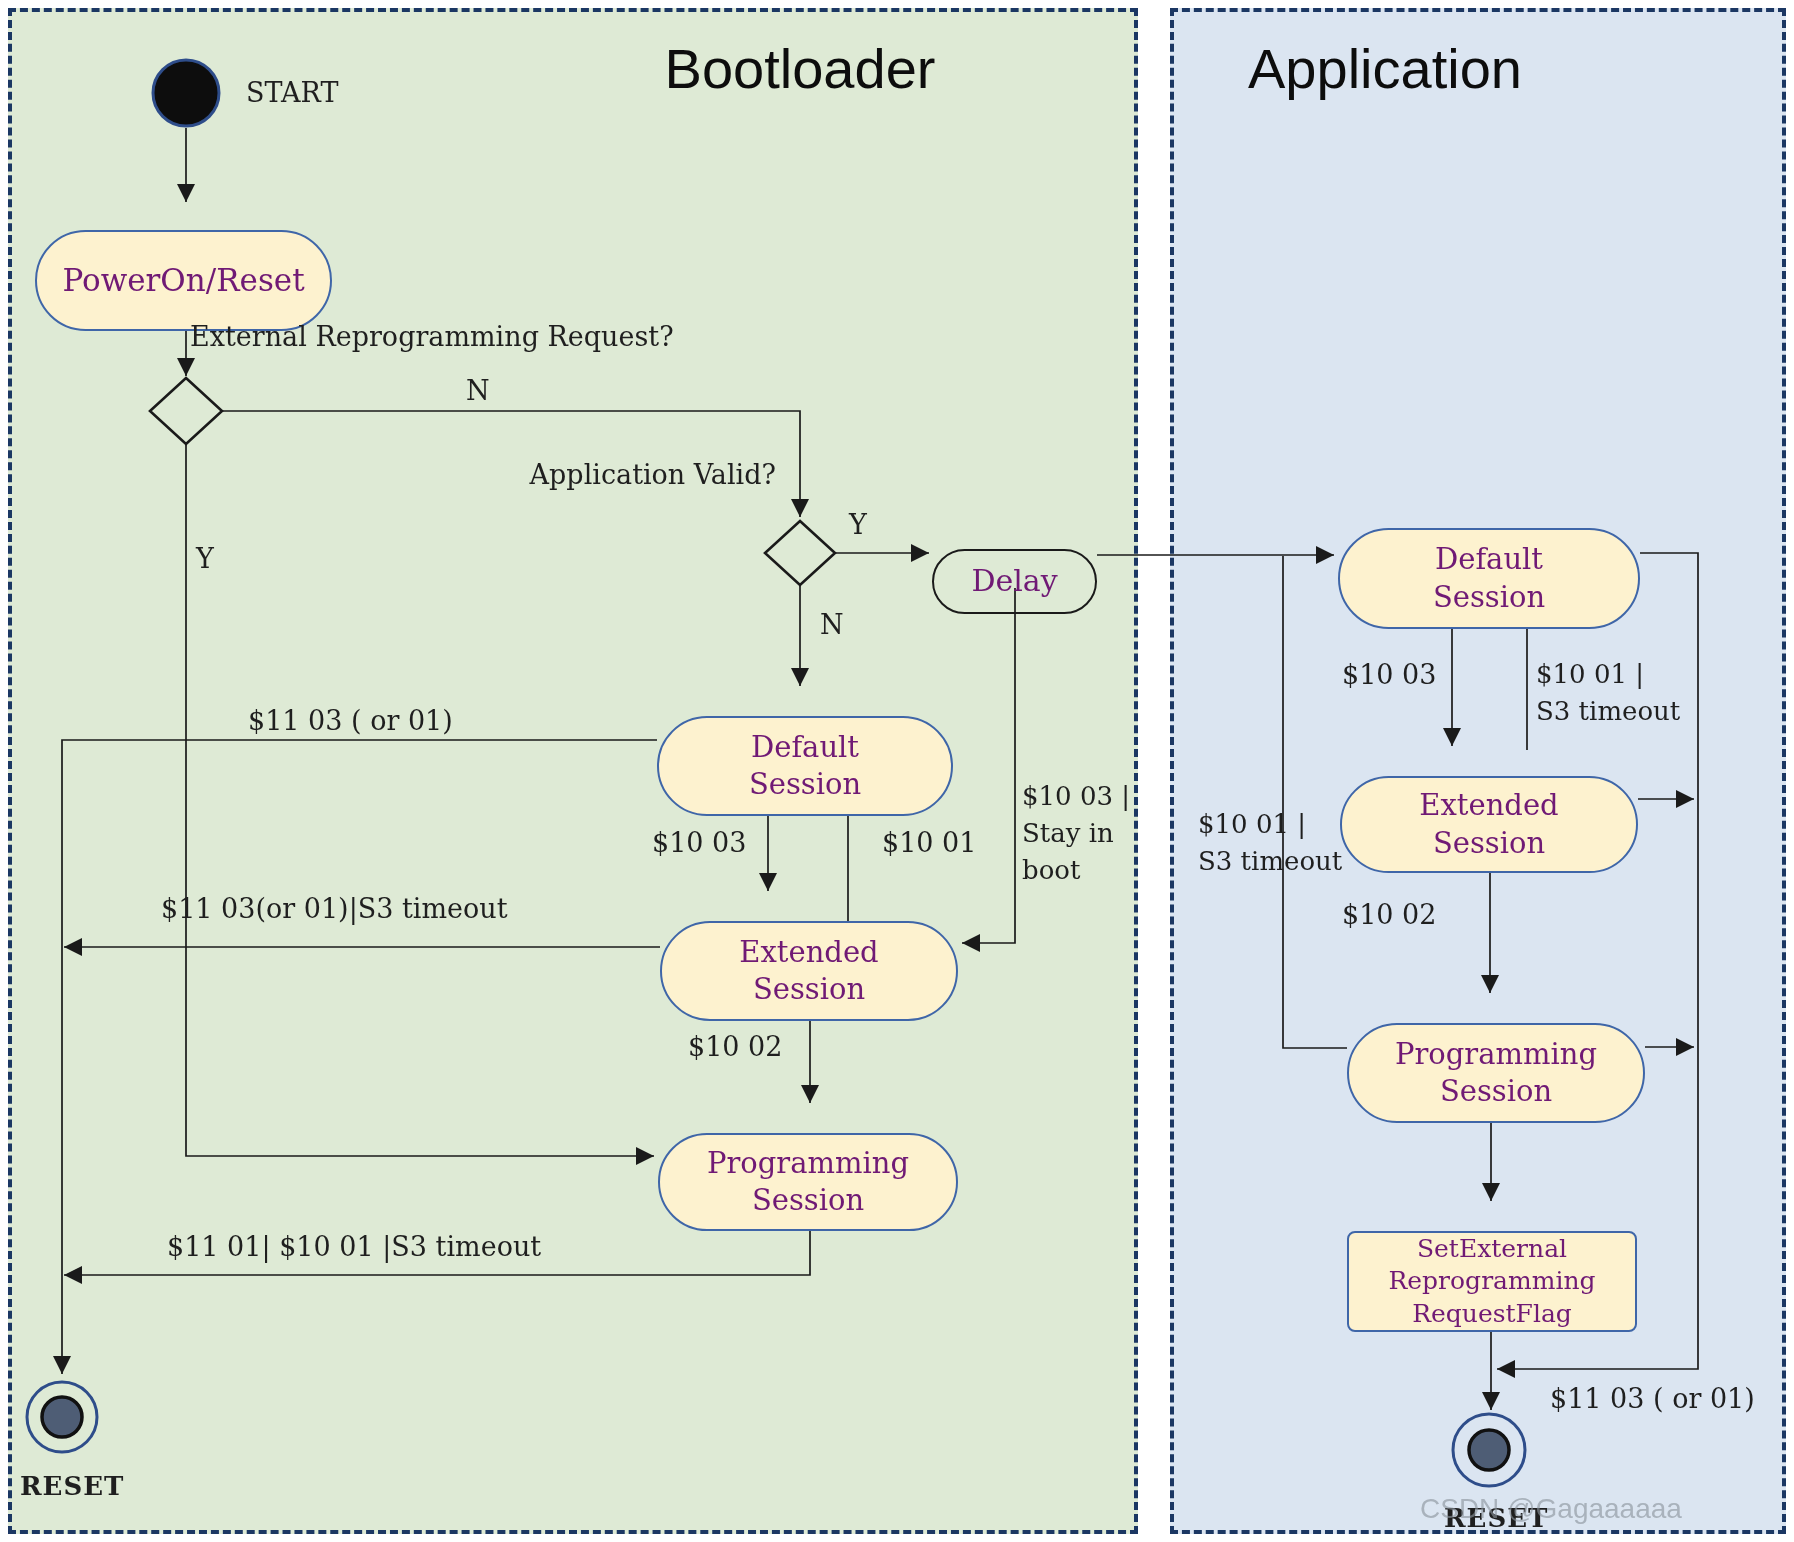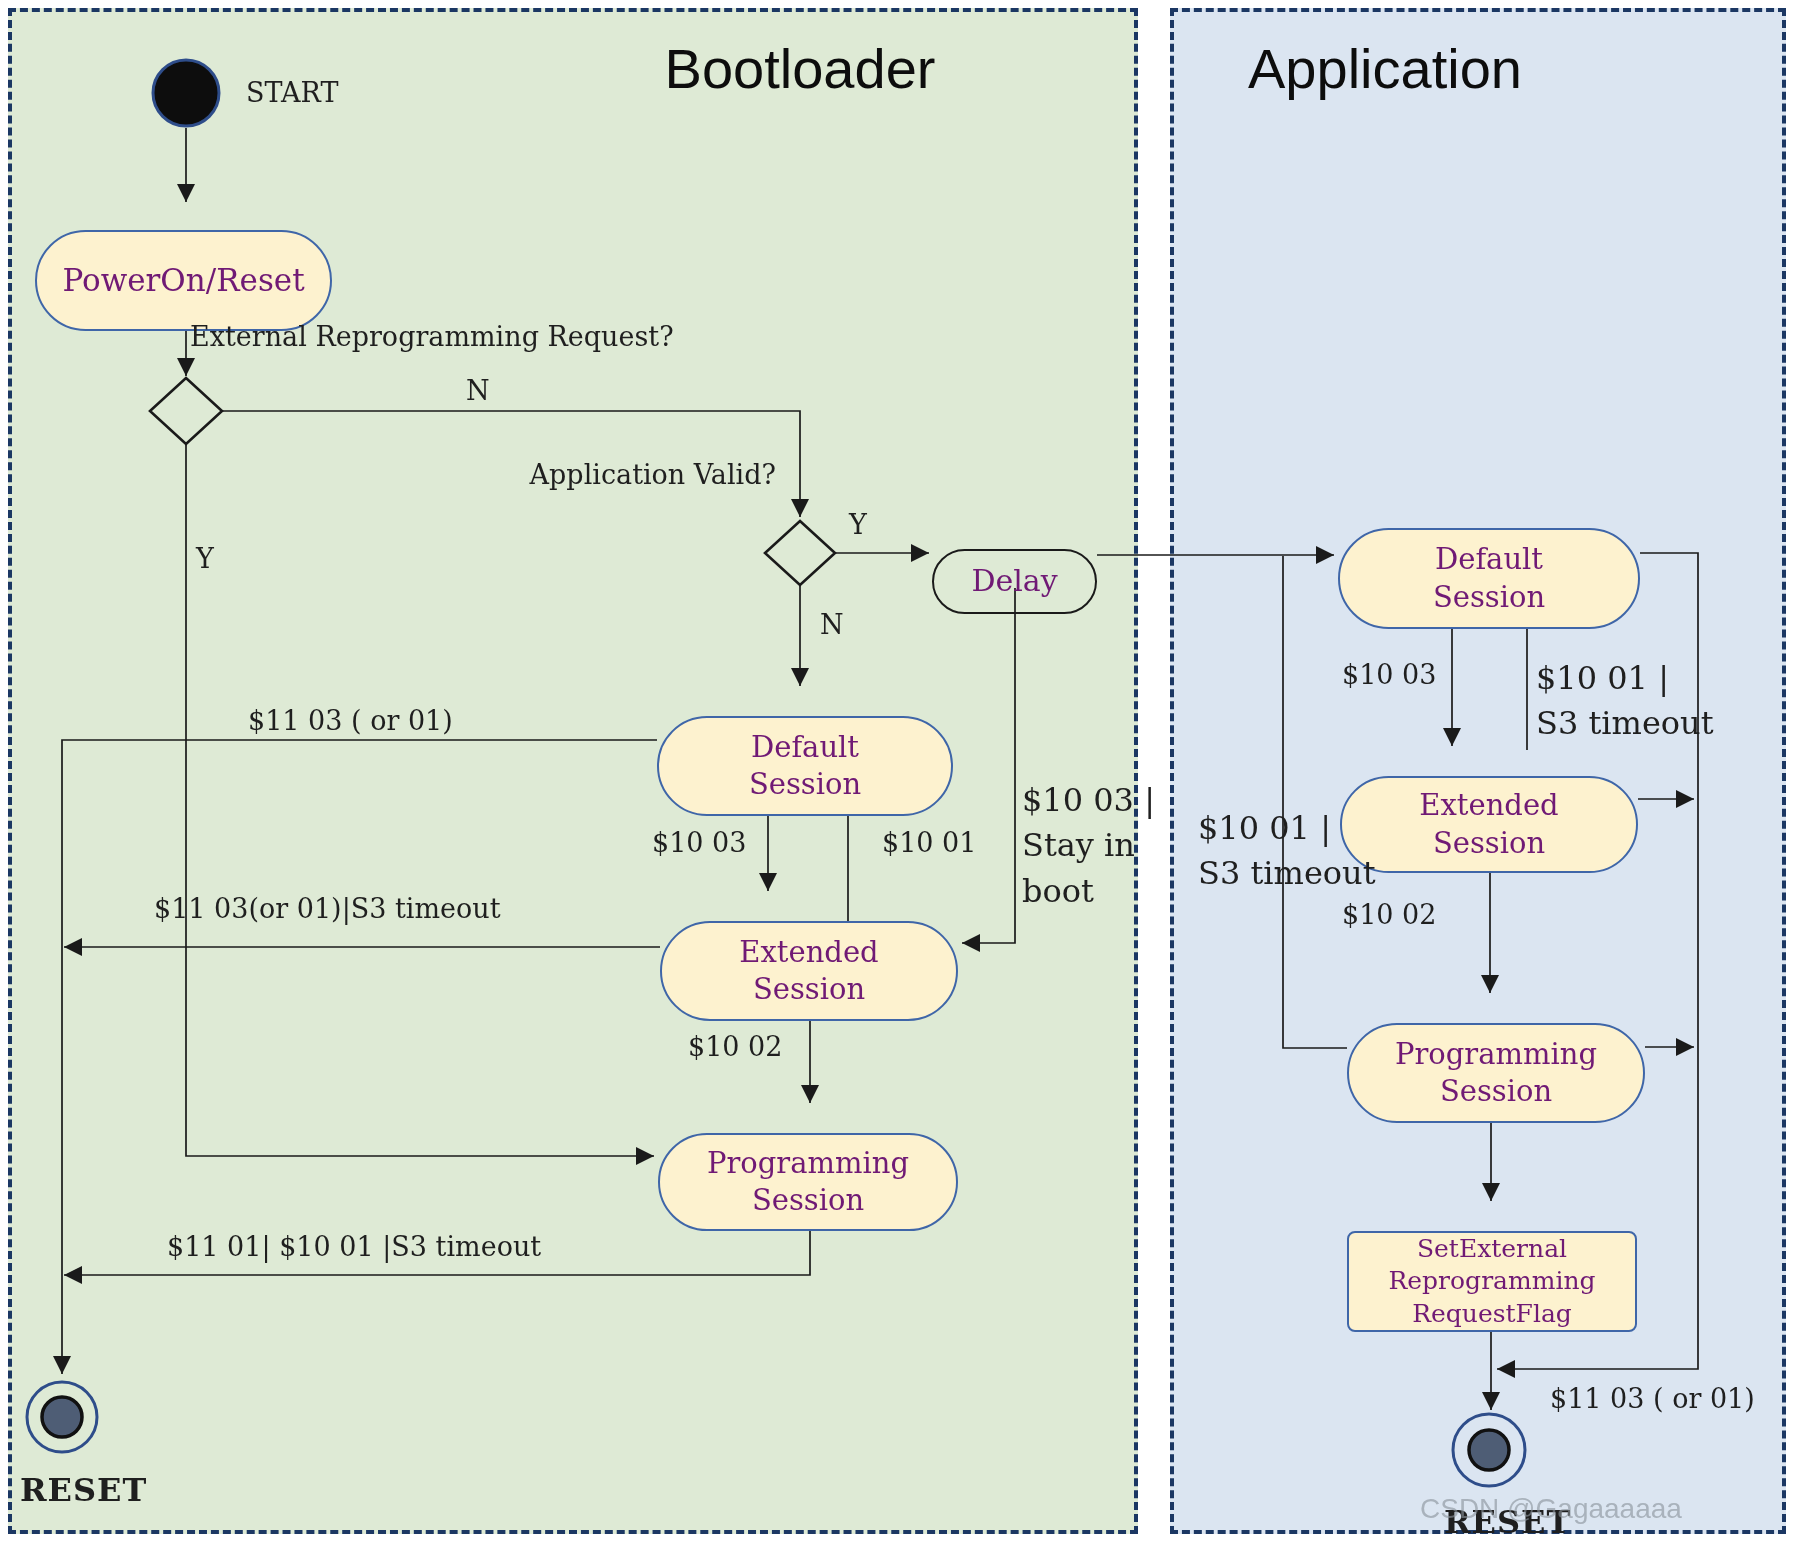--- a/index.html
+++ b/index.html
@@ -10,21 +10,21 @@
   .panel.blue{left:1170px;top:8px;width:616px;height:1526px;background:#dbe5f1;}
   .title{position:absolute;font-family:"Liberation Sans","DejaVu Sans",sans-serif;
          font-size:56px;font-weight:500;color:#0d0d0d;text-align:center;z-index:3;}
   svg.wires{position:absolute;left:0;top:0;z-index:1;}
   .node{position:absolute;box-sizing:border-box;background:#fdf2cf;
         border:2.5px solid #3f66a8;border-radius:60px;display:flex;
         align-items:center;justify-content:center;text-align:center;
         font-size:29px;line-height:1.28;white-space:pre-line;z-index:2;color:#701a75;margin-top:26px;}
   .node.plain{background:transparent;border:2.5px solid #1a1a1a;border-radius:33px;font-size:30px;}
   .node.flag{border-radius:8px;font-size:25px;line-height:1.3;}
-  .lbl{position:absolute;font-size:32px;line-height:1.42;white-space:pre-line;z-index:2;color:#1f1f1f;}
+  .lbl{position:absolute;font-size:26px;line-height:1.42;white-space:pre-line;z-index:2;color:#1f1f1f;}
   .lbl.small{font-size:27px;}
   .lbl.reset{font-weight:600;letter-spacing:1px;}
   .watermark{position:absolute;z-index:4;font-family:"Liberation Sans","DejaVu Sans",sans-serif;
              font-size:28px;color:#8b949c;opacity:0.62;white-space:nowrap;}
 </style>
 </head>
 <body>
 
 <div class="panel green"></div>
 <div class="panel blue"></div>
@@ -87,21 +87,21 @@
 <div class="node" style="left:657px;top:690px;width:296px;height:100px;">Default
 Session</div>
 <div class="node" style="left:660px;top:895px;width:298px;height:100px;">Extended
 Session</div>
 <div class="node" style="left:658px;top:1107px;width:300px;height:98px;">Programming
 Session</div>
 
 <div class="lbl small" style="left:248px;top:702px;">$11 03 ( or 01)</div>
 <div class="lbl small" style="left:652px;top:824px;">$10 03</div>
 <div class="lbl small" style="left:872px;top:824px;margin-left:10px;">$10 01</div>
-<div class="lbl small" style="left:154px;top:890px;text-align:right;">$11 03(or 01)|S3 timeout</div>
+<div class="lbl small" style="left:161px;top:890px;text-align:right;">$11 03(or 01)|S3 timeout</div>
 <div class="lbl" style="left:1022px;top:742px;margin-top:36px;">$10 03 |
 Stay in
 boot</div>
 <div class="lbl small" style="left:688px;top:1028px;">$10 02</div>
 <div class="lbl small" style="left:167px;top:1228px;">$11 01| $10 01 |S3 timeout</div>
 <div class="lbl reset" style="left:20px;top:1468px;">RESET</div>
 
 <div class="node" style="left:1338px;top:502px;width:302px;height:101px;">Default
 Session</div>
 <div class="node" style="left:1340px;top:750px;width:298px;height:97px;">Extended

